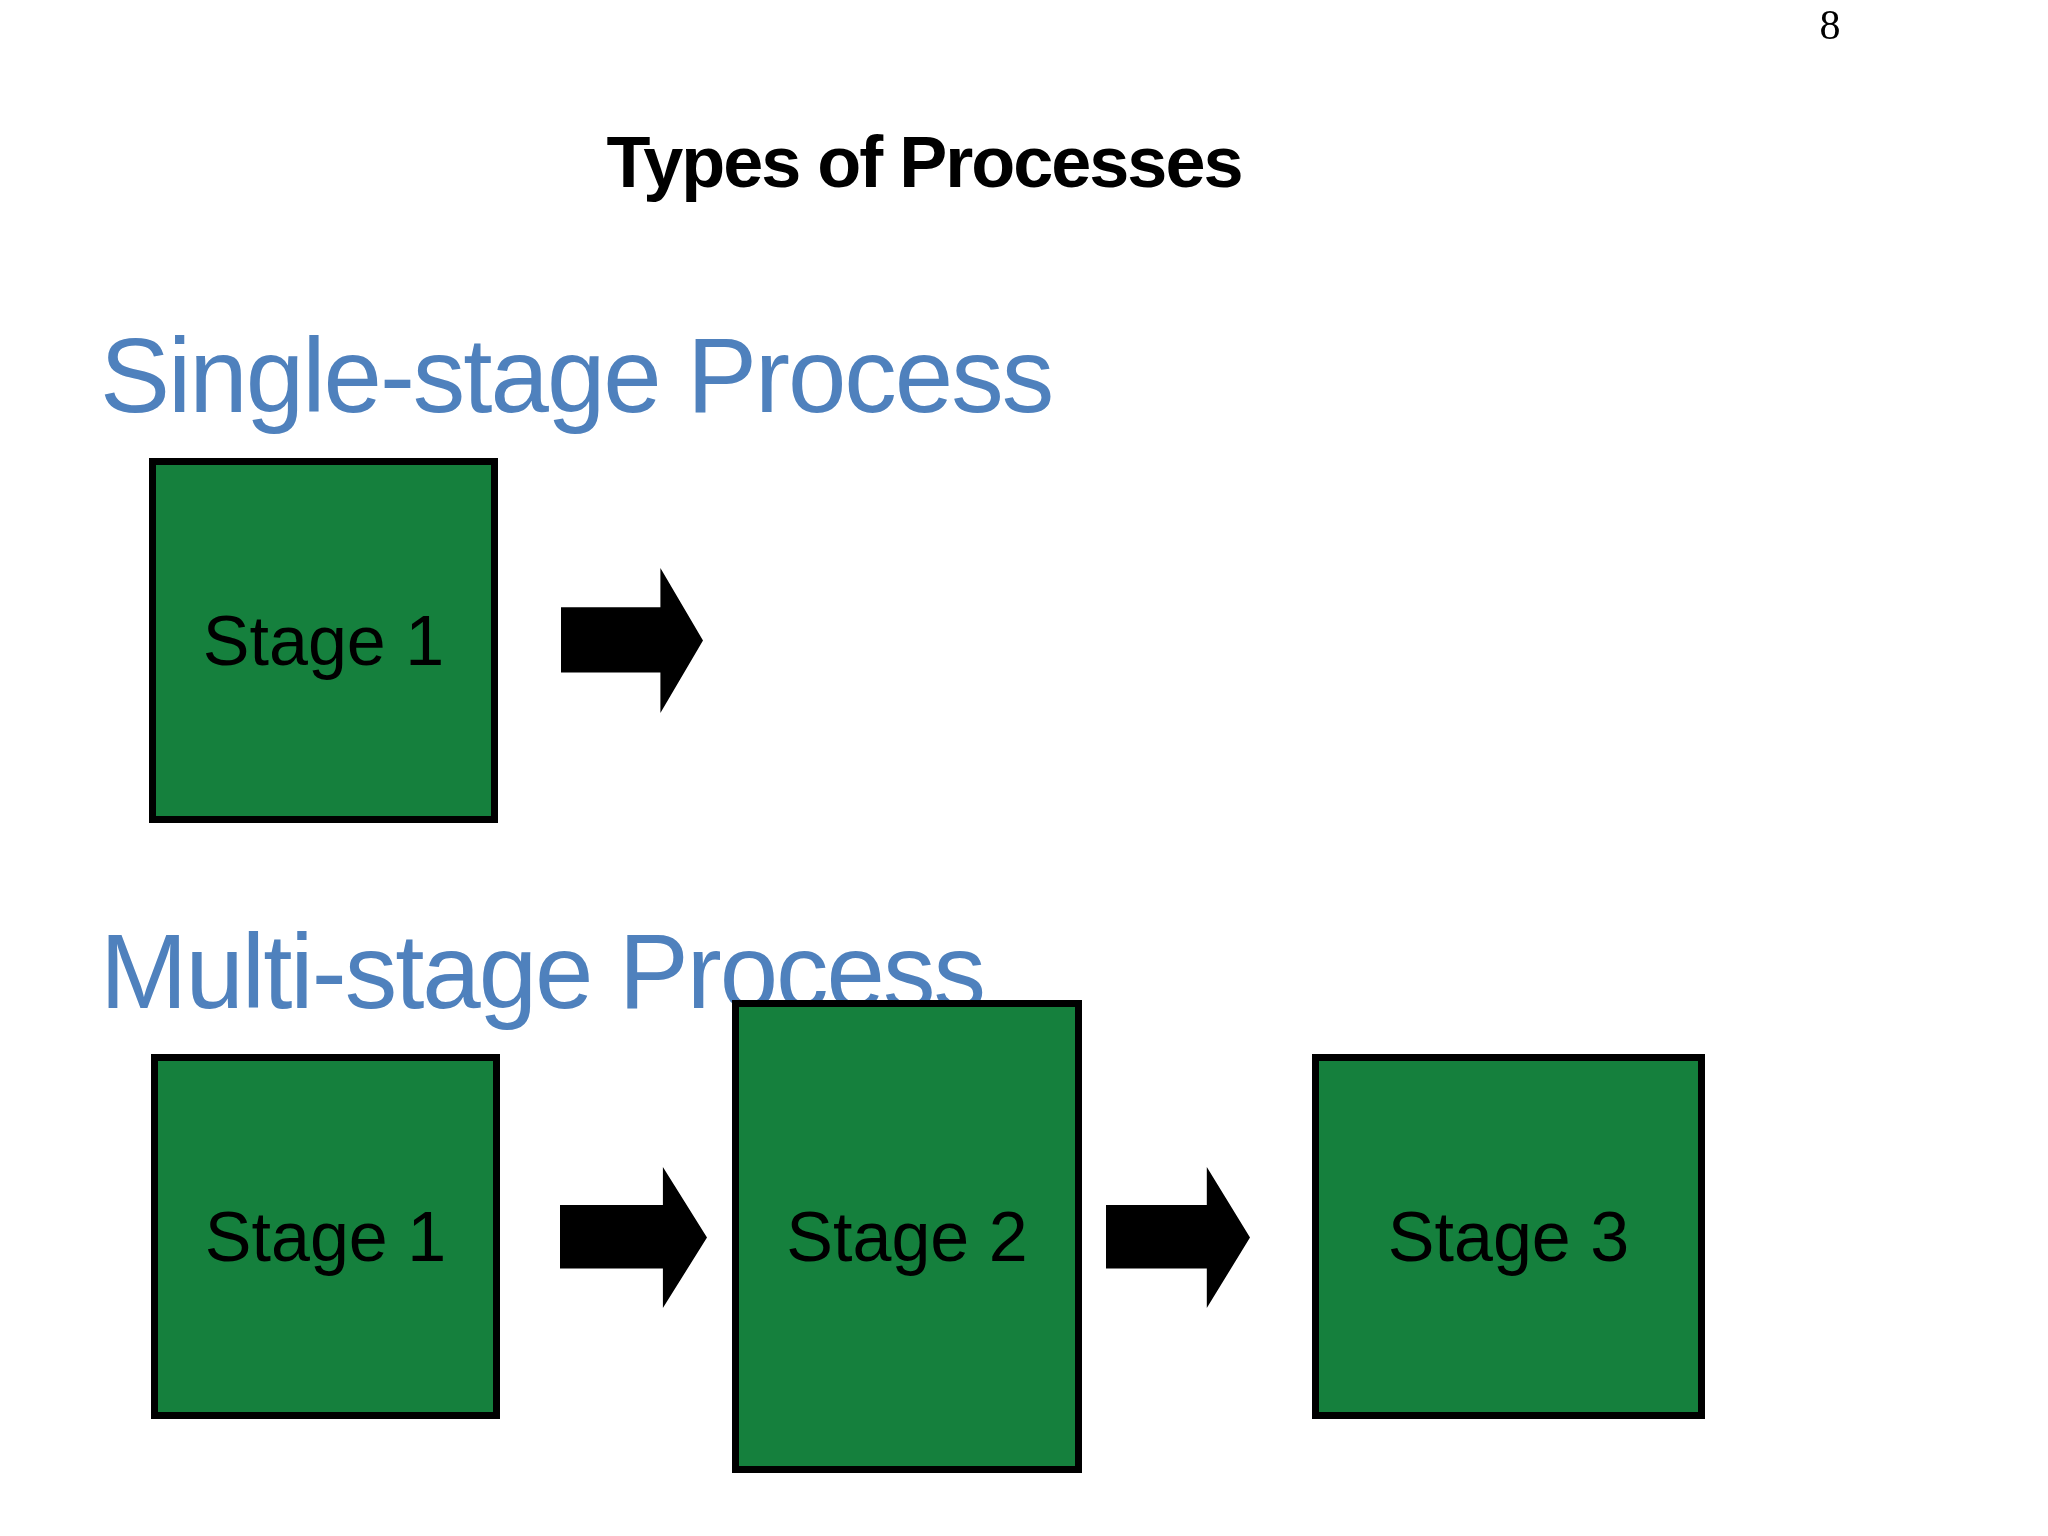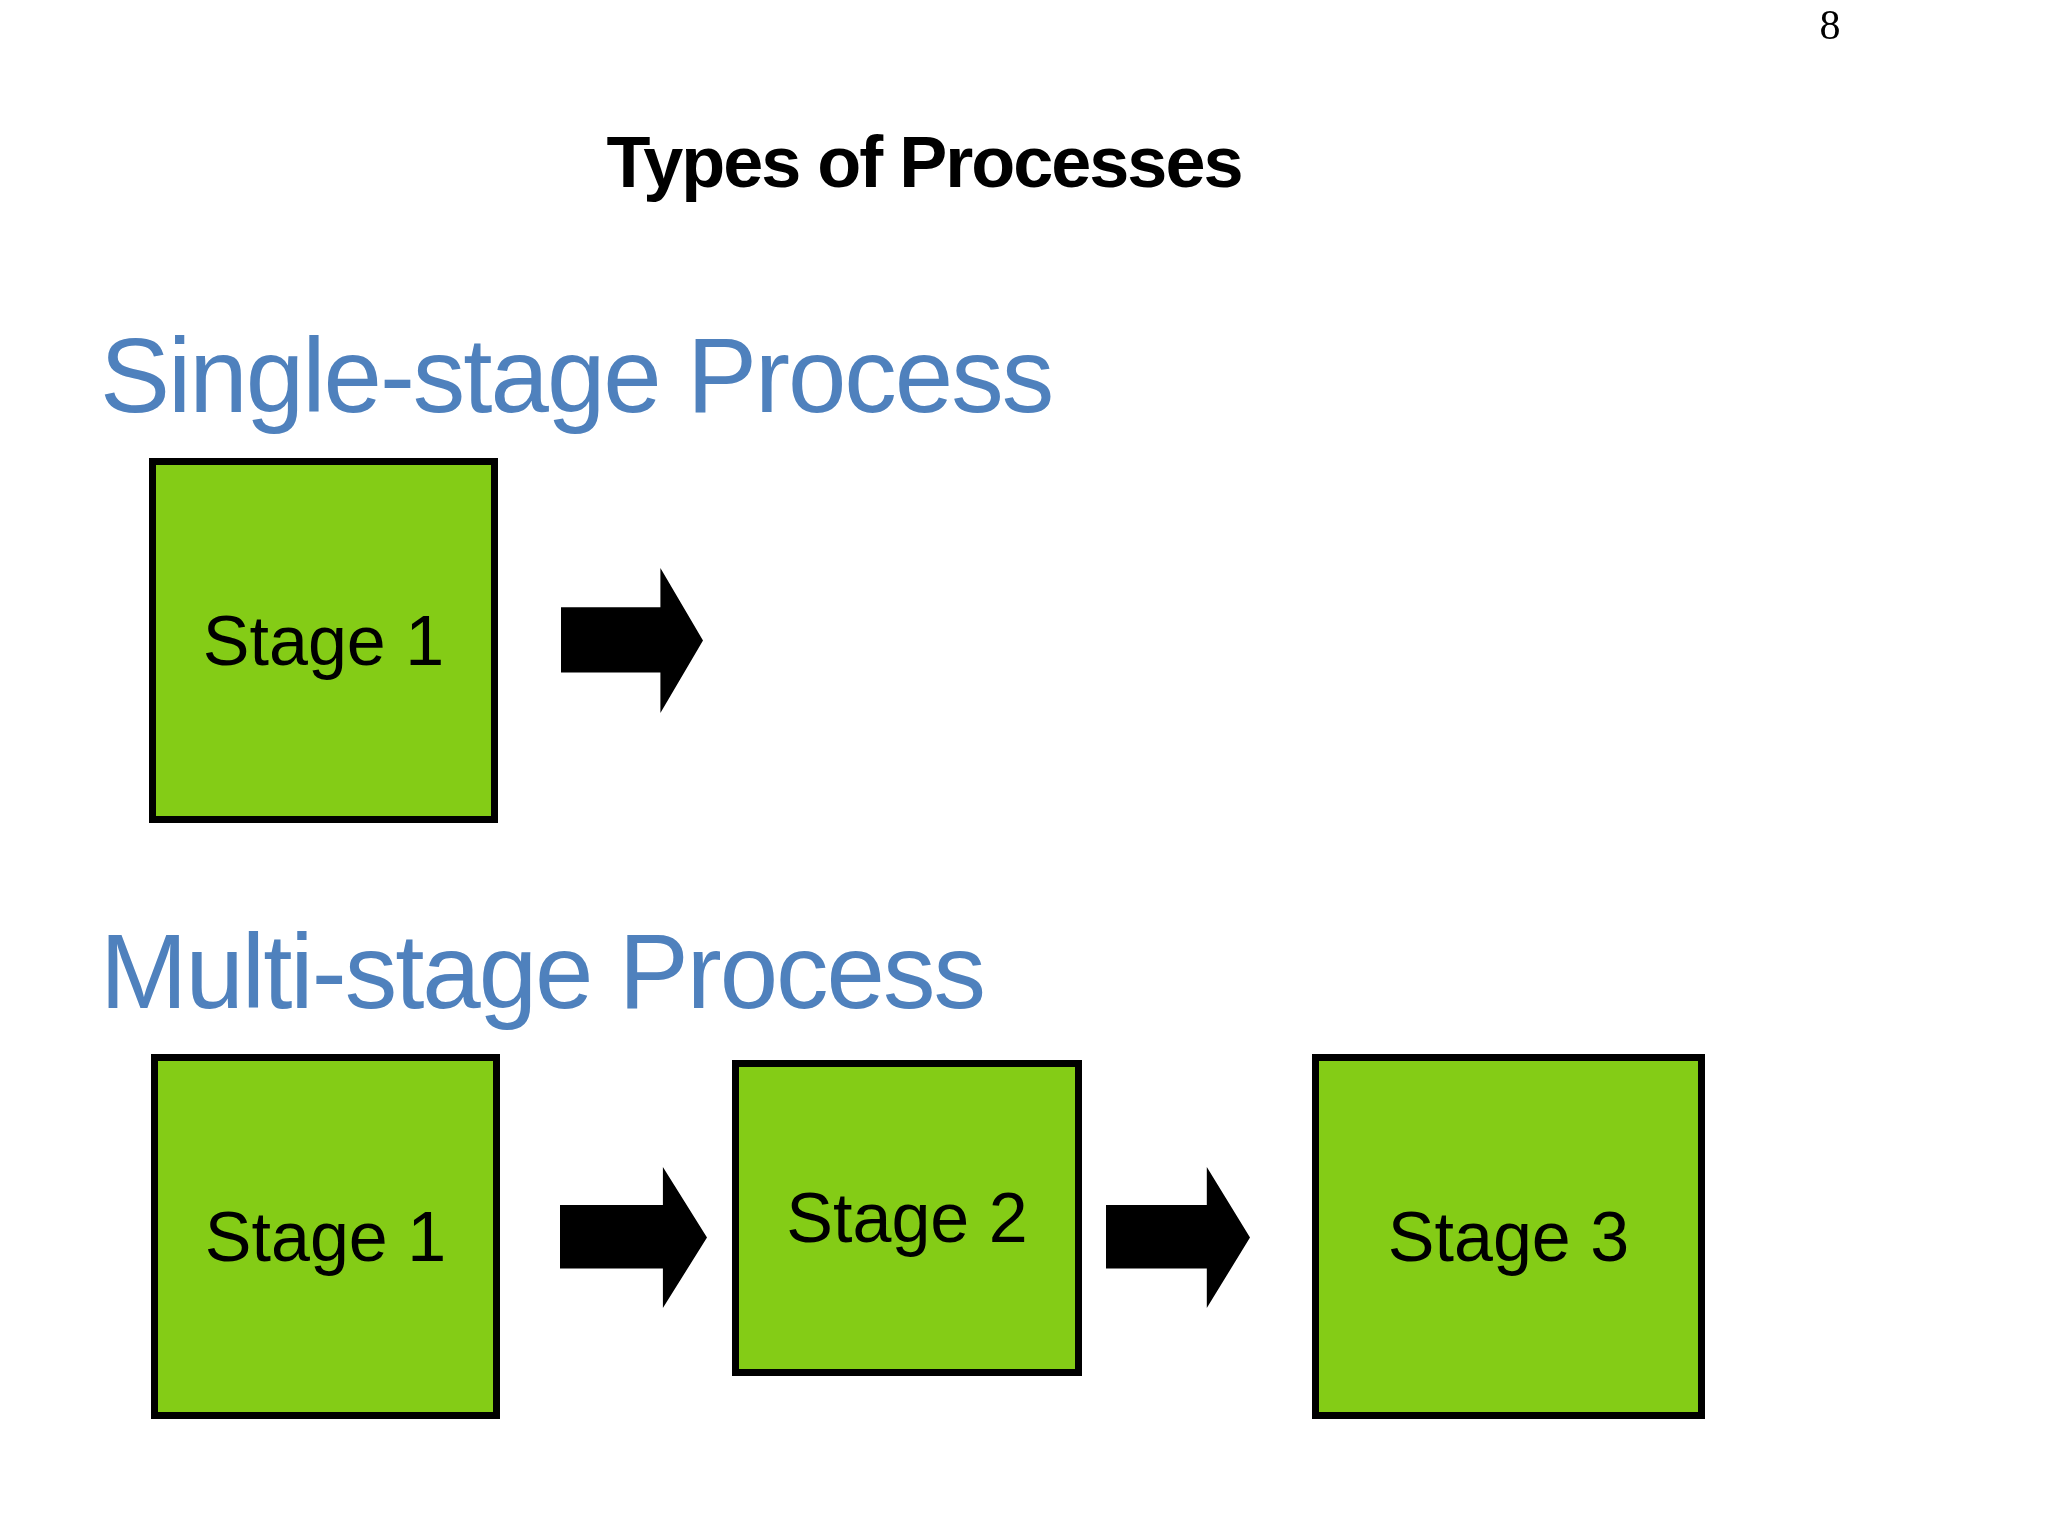--- a/index.html
+++ b/index.html
@@ -48,35 +48,35 @@
     color: #4F81BD;
     line-height: 1.2;
     white-space: nowrap;
   }
   .heading-single { top: 313px; }
   .heading-multi  { top: 909px; }
 
   .stage-box {
     position: absolute;
     box-sizing: border-box;
-    background: #84cc16;
+    background: #15803d;
     border: 7px solid #000000;
     display: flex;
     align-items: center;
     justify-content: center;
   }
   .stage-box .stage-label {
     font-size: 70px;
     font-weight: 400;
     color: #000000;
     white-space: nowrap;
   }
   .box-s1 { left: 149px;  top: 458px;  width: 349px; height: 365px; }
   .box-m1 { left: 151px;  top: 1054px; width: 349px; height: 365px; }
-  .box-m2 { left: 732px;  top: 1060px; width: 350px; height: 316px; text-align: center; }
+  .box-m2 { left: 732px;  top: 1000px; width: 350px; height: 473px; text-align: center; }
   .box-m3 { left: 1312px; top: 1054px; width: 393px; height: 365px; }
 
   .block-arrow {
     position: absolute;
     background: #000000;
     clip-path: polygon(
       0% 27%, 70% 27%, 70% 0%,
       100% 50%,
       70% 100%, 70% 72%, 0% 72%
     );

